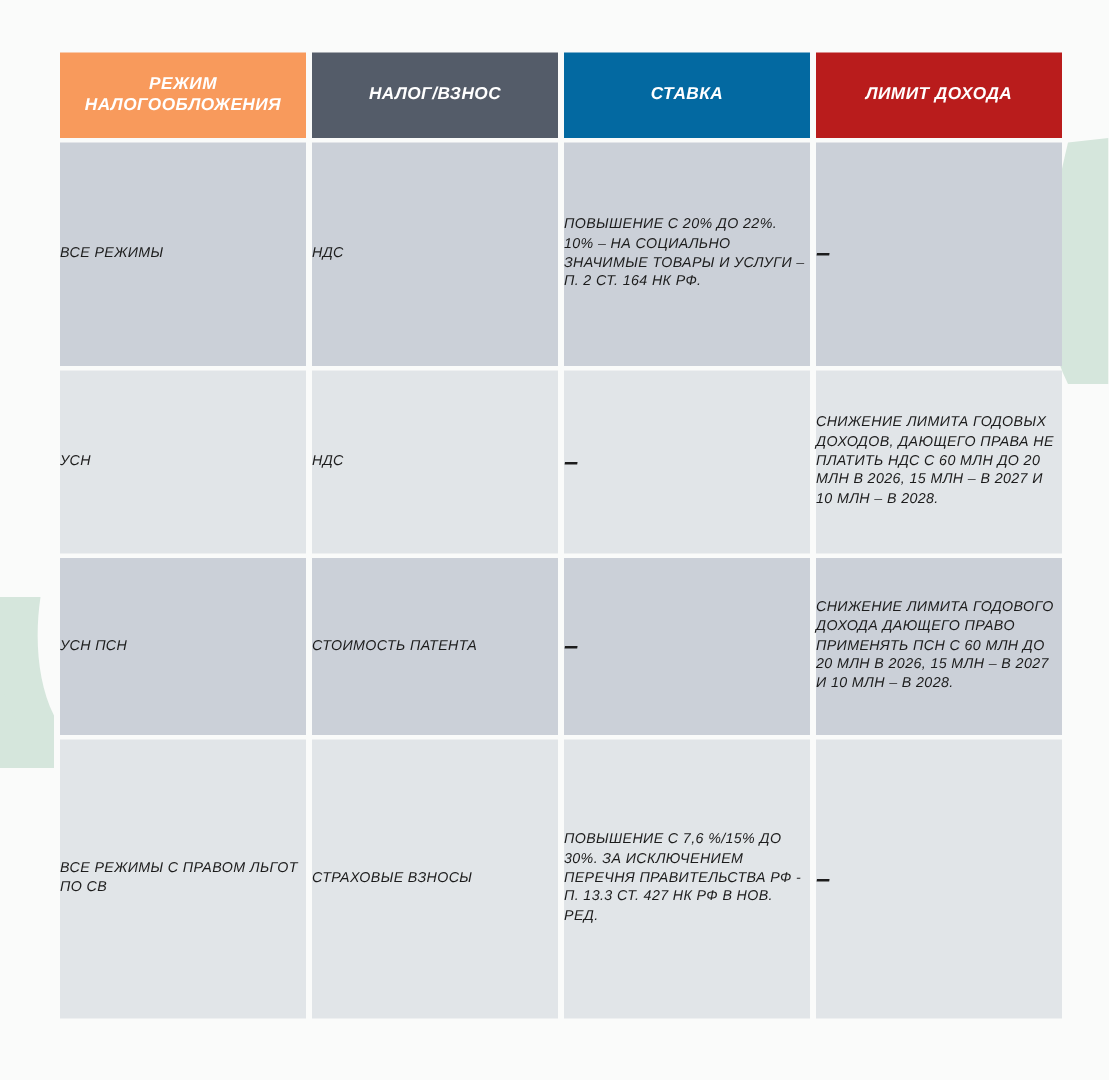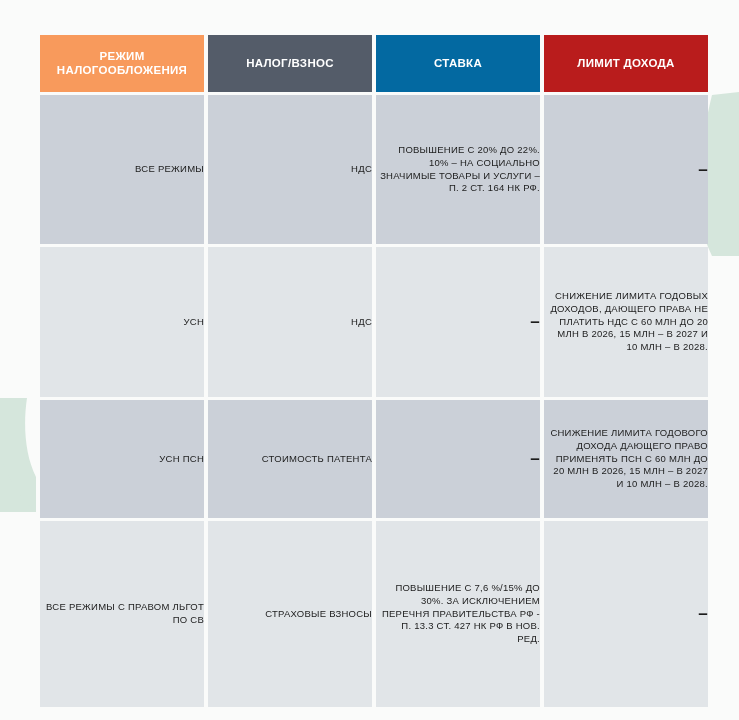--- a/index.html
+++ b/index.html
@@ -25,20 +25,21 @@
     z-index: 0;
   }
 
   
   #table-wrap {
     position: absolute;
     left: 36px;
     top: 32px;
     width: 672px;
     z-index: 2;
+    font-style: italic;
   }
   table.tax-table {
     border-collapse: separate;
     border-spacing: 4px 3px;
     width: 672px;
     table-layout: fixed;
   }
   table.tax-table th,
   table.tax-table td {
     width: 164px;
@@ -57,35 +58,35 @@
     text-transform: uppercase;
     padding: 0 6px;
     box-sizing: border-box;
   }
   th.hdr-0 { background: #F89A5C; }
   th.hdr-1 { background: #545C69; }
   th.hdr-2 { background: #0369a1; }
   th.hdr-3 { background: #b91c1c; }
 
   td.cell {
-    text-align: right;
+    text-align: left;
     vertical-align: middle;
     font-size: 9.5px;
     line-height: 1.35;
     color: #1C1C1C;
     letter-spacing: 0.25px;
     text-transform: uppercase;
     padding: 6px 8px;
     box-sizing: border-box;
   }
   tr.row-dark td.cell { background: #CBD0D8; }
   tr.row-light td.cell { background: #E1E5E8; }
 
   tr.r0 td.cell { height: 149px; }
-  tr.r1 td.cell { height: 150px; }
+  tr.r1 td.cell { height: 122px; }
   tr.r2 td.cell { height: 118px; }
   tr.r3 td.cell { height: 186px; }
 
   td.cell .dash {
     font-size: 17px;
     font-weight: bold;
     line-height: 1;
     display: inline-block;
   }
 </style>

